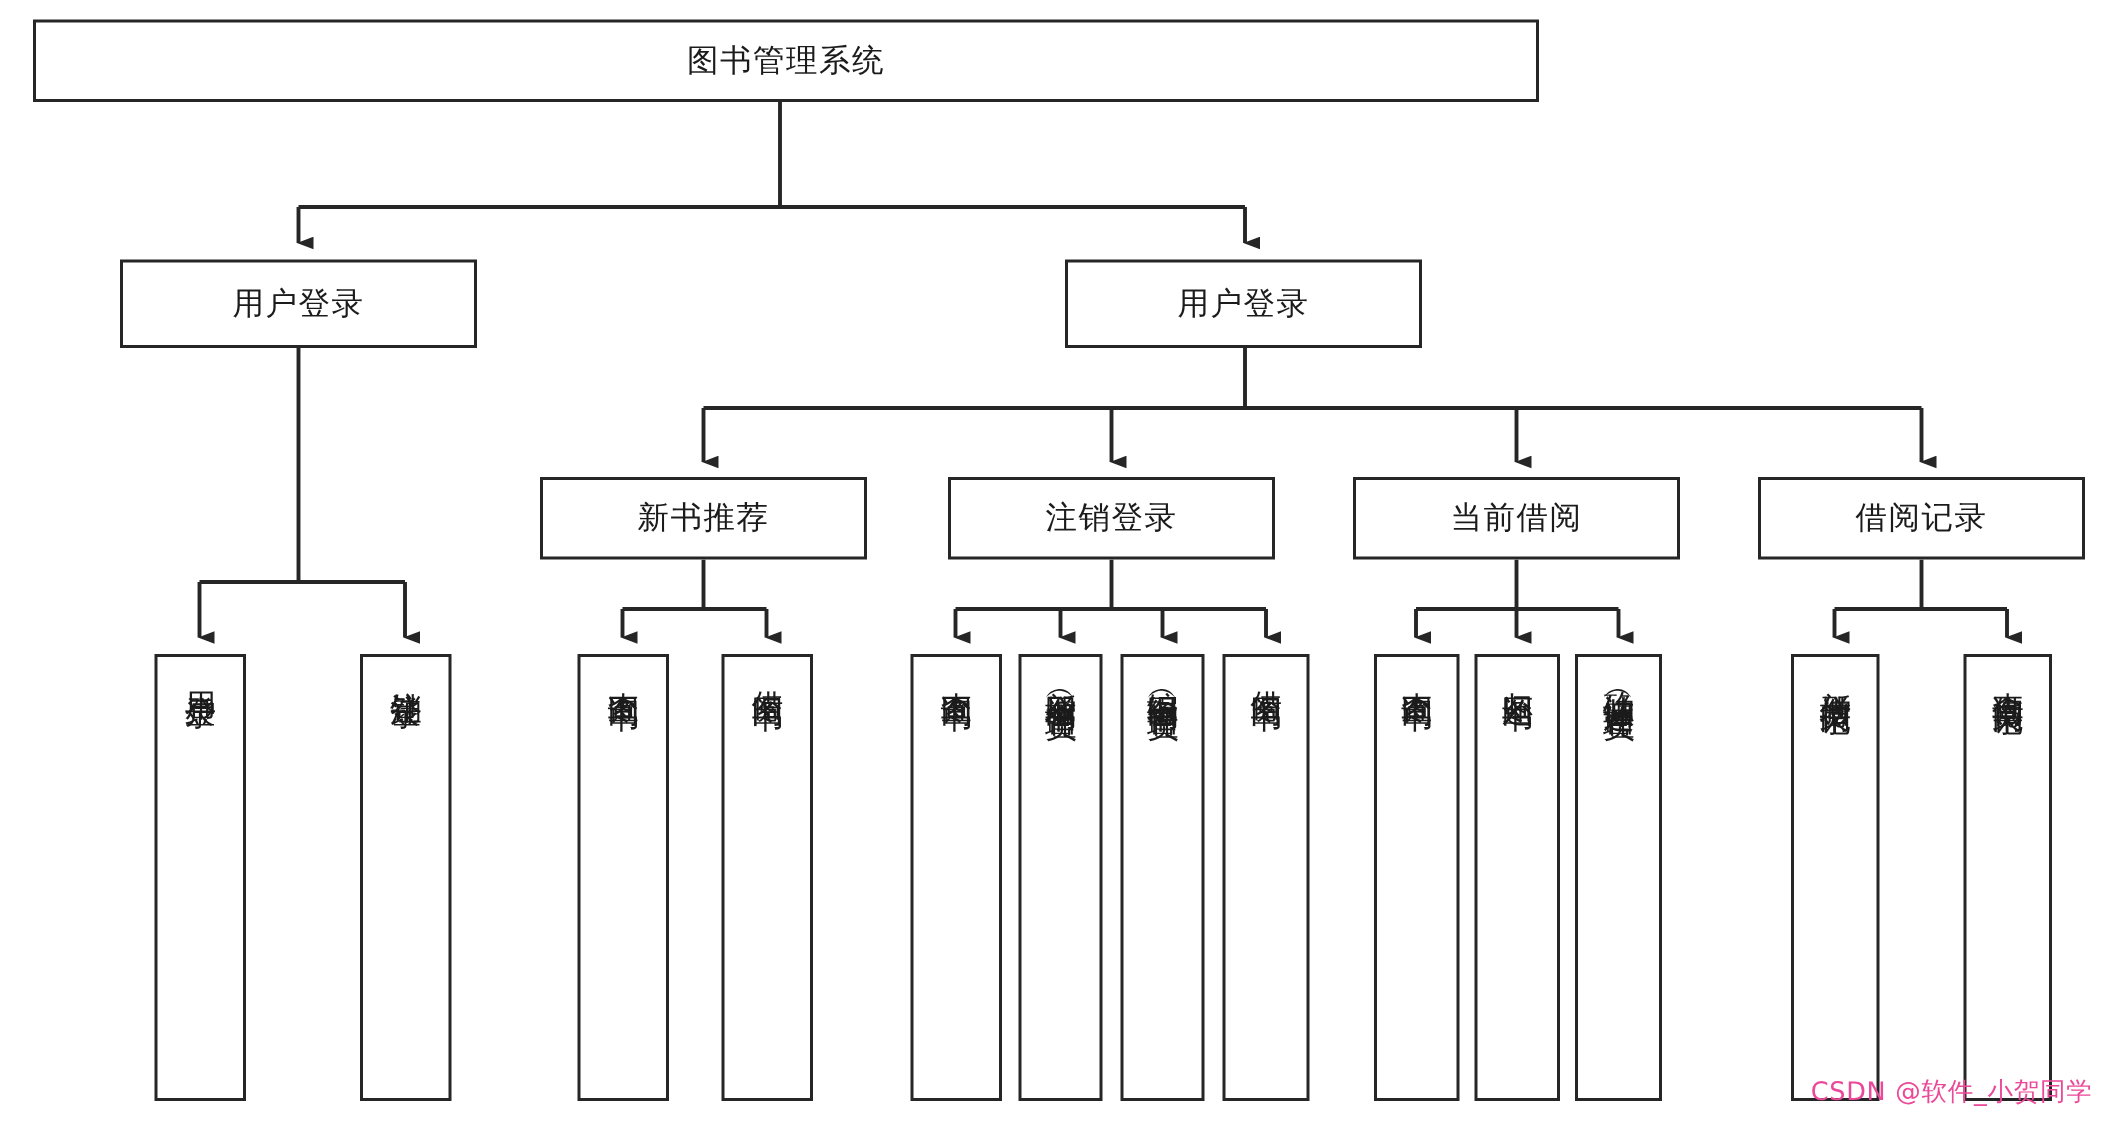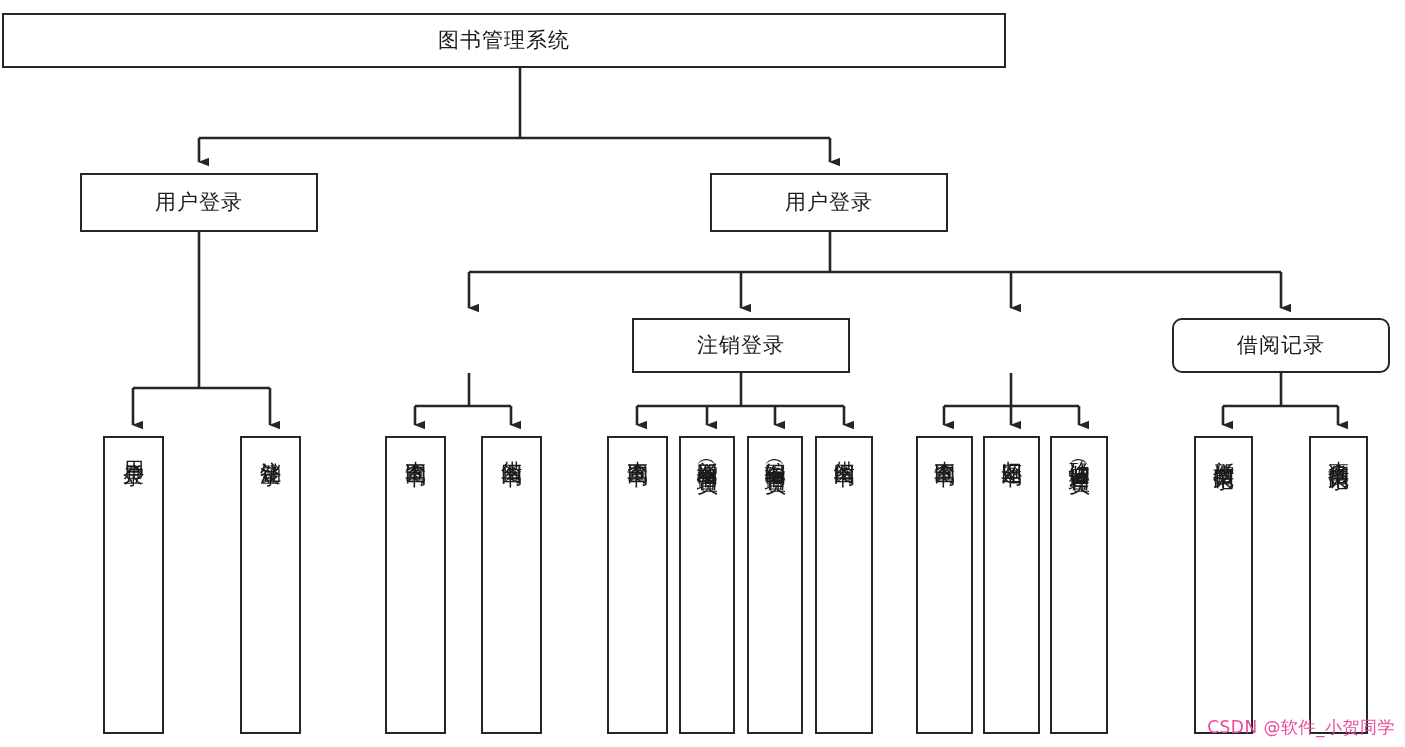--- a/index.html
+++ b/index.html
@@ -127,35 +127,41 @@
     </g>
 
     <g fill="none" stroke="#262626" stroke-width="2.6">
       <line x1="1281" y1="373" x2="1281" y2="406"></line>
       <line x1="1223" y1="406" x2="1338" y2="406"></line>
       <line x1="1223" y1="406" x2="1223" y2="425" marker-end="url(#arrowhead)"></line>
       <line x1="1338" y1="406" x2="1338" y2="425" marker-end="url(#arrowhead)"></line>
     </g>
   </svg>
 
-  <div class="node horiz" id="node-root" style="left: 2px; top: 13px; width: 1004px; height: 55px;">
+  <div class="node horiz" id="node-root" style="left: 22px; top: 13px; width: 1004px; height: 55px;">
     <span>图书管理系统</span>
   </div>
 
   <div class="node horiz" id="node-l1-0" style="left: 80px; top: 173px; width: 238px; height: 59px;">
     <span>用户登录</span>
   </div>
   <div class="node horiz" id="node-l1-1" style="left: 710px; top: 173px; width: 238px; height: 59px;">
     <span>用户登录</span>
   </div>
 
+  <div class="node horiz" id="node-l2-0" style="left: 360px; top: 318px; width: 218px; height: 55px;">
+    <span>新书推荐</span>
+  </div>
   <div class="node horiz" id="node-l2-1" style="left: 632px; top: 318px; width: 218px; height: 55px;">
     <span>注销登录</span>
   </div>
-  <div class="node horiz" id="node-l2-3" style="left: 1172px; top: 318px; width: 218px; height: 55px; border-radius: 10px;">
+  <div class="node horiz" id="node-l2-2" style="left: 902px; top: 318px; width: 218px; height: 55px;">
+    <span>当前借阅</span>
+  </div>
+  <div class="node horiz" id="node-l2-3" style="left: 1172px; top: 318px; width: 218px; height: 55px;">
     <span>借阅记录</span>
   </div>
 
   <div class="node vert" id="node-leaf-0" style="left: 103px; top: 436px; width: 61px; height: 298px;">
     <span class="vlabel">用户登录</span>
   </div>
   <div class="node vert" id="node-leaf-1" style="left: 240px; top: 436px; width: 61px; height: 298px;">
     <span class="vlabel">注销登录</span>
   </div>
   <div class="node vert" id="node-leaf-2" style="left: 385px; top: 436px; width: 61px; height: 298px;">

